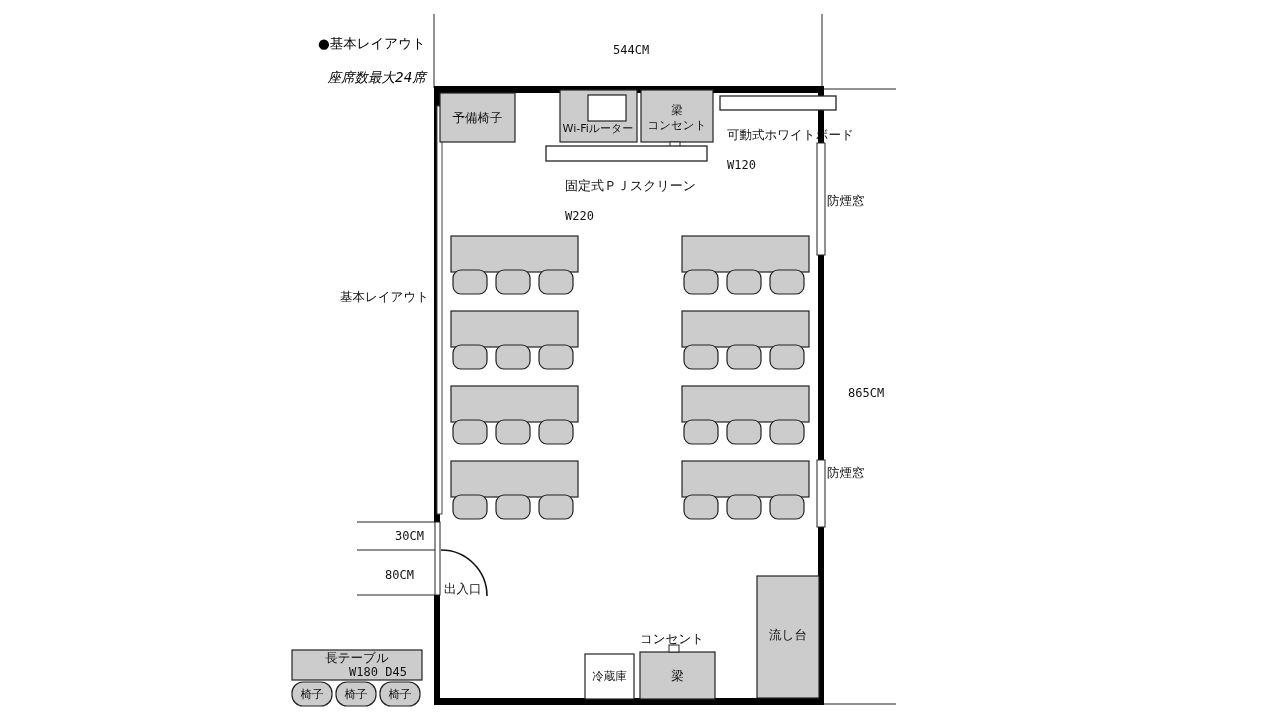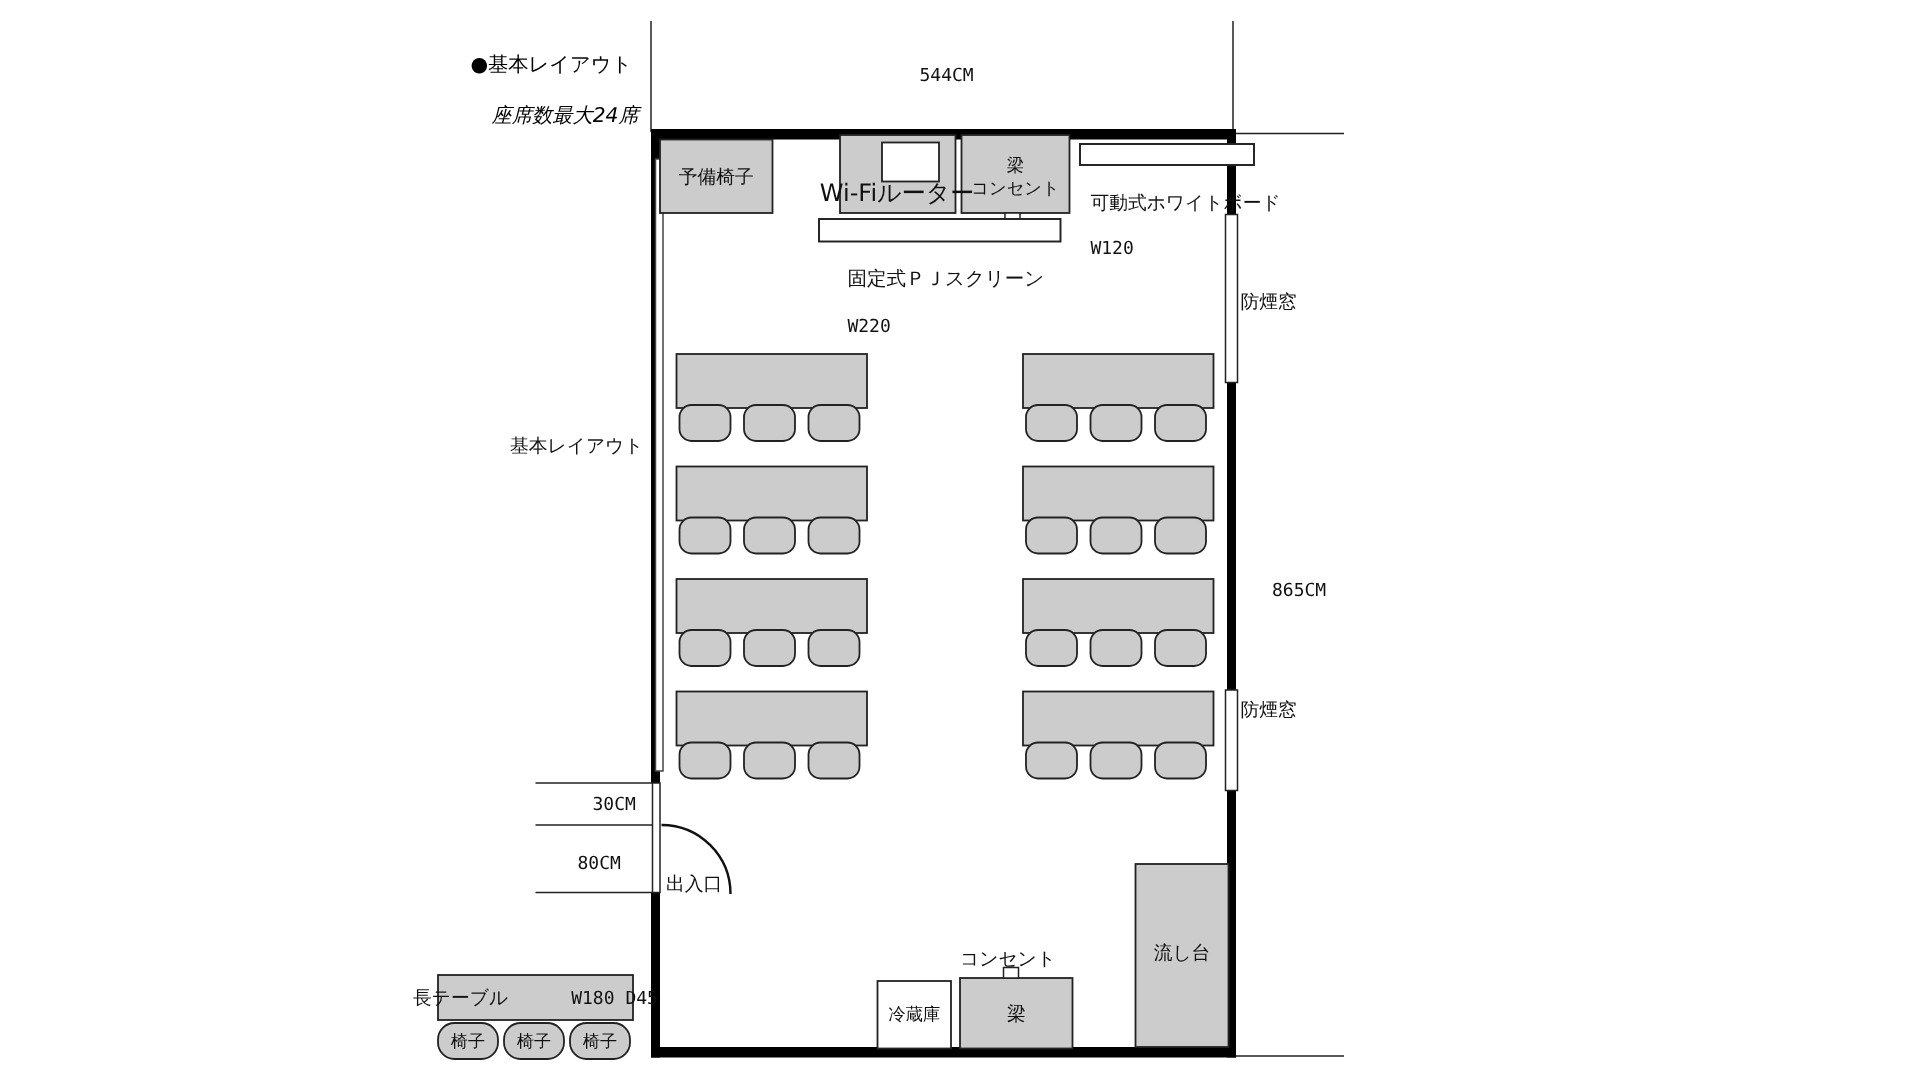--- a/index.html
+++ b/index.html
@@ -30,20 +30,21 @@
     color: #111;
     letter-spacing: 0px;
   }
   .mono { font-family: "DejaVu Sans Mono", "Liberation Mono", monospace; font-size: 12px; }
   .title {
     position: absolute;
     font-size: 13.5px;
     line-height: 17px;
     white-space: pre;
     color: #000;
+    text-align: right;
   }
   .box-lbl {
     position: absolute;
     display: flex;
     align-items: center;
     justify-content: center;
     text-align: center;
     font-size: 12.5px;
     line-height: 15px;
     white-space: pre;
@@ -185,38 +186,38 @@
 <div class="lbl mono" style="left:370px; top:529px;margin-left:25px;">30CM</div>
 <div class="lbl mono" style="left:385px; top:568px;">80CM</div>
 
 <div class="lbl" style="left:340px; top:289px;">基本レイアウト</div>
 <div class="lbl" style="left:444px; top:581px;">出入口</div>
 
 <div class="lbl" style="left:827px; top:193px;">防煙窓</div>
 <div class="lbl" style="left:827px; top:465px;">防煙窓</div>
 
 <div class="box-lbl" style="left:440px; top:93px; width:75px; height:49px;border-radius:22px;">予備椅子</div>
-<div class="box-lbl" style="left:554px; top:118px; width:88px; height:20px; font-size:16px;">Wi-Fiルーター</div>
+<div class="box-lbl" style="left:554px; top:118px; width:88px; height:20px; font-size:11px;">Wi-Fiルーター</div>
 <div class="box-lbl" style="left:641px; top:98px; width:72px; height:40px; font-size:11.5px;">梁
 コンセント</div>
 
 <div class="lbl" style="left:719px; top:112px;">
   <span style="font-size:12.5px;">可動式ホワイトボード</span><br>
   <span class="mono">W120</span>
 </div>
 
 <div class="lbl" style="left:557px; top:163px;">
   <span style="font-size:13px;">固定式ＰＪスクリーン</span><br>
   <span class="mono">W220</span>
 </div>
 
 <div class="lbl" style="left:640px; top:631px;">コンセント</div>
 <div class="box-lbl" style="left:585px; top:654px; width:49px; height:45px; font-size:11.5px;">冷蔵庫</div>
 <div class="box-lbl" style="left:640px; top:652px; width:75px; height:47px;">梁</div>
 <div class="box-lbl" style="left:757px; top:624px; width:62px; height:20px;">流し台</div>
 
-<div class="box-lbl" style="left:292px; top:650px; width:130px; height:30px; flex-direction:row;">
+<div class="box-lbl" style="left:292px; top:650px; width:130px; height:30px; flex-direction:column;">
   <span style="font-size:12.5px; line-height:14px;">長テーブル</span>
   <span class="mono" style="line-height:14px;margin-left:42px;">W180 D45</span>
 </div>
 <div class="box-lbl" style="left:292px; top:682px; width:40px; height:24px; font-size:11.5px;">椅子</div>
 <div class="box-lbl" style="left:336px; top:682px; width:40px; height:24px; font-size:11.5px;">椅子</div>
 <div class="box-lbl" style="left:380px; top:682px; width:40px; height:24px; font-size:11.5px;">椅子</div>
 
 </body></html>

